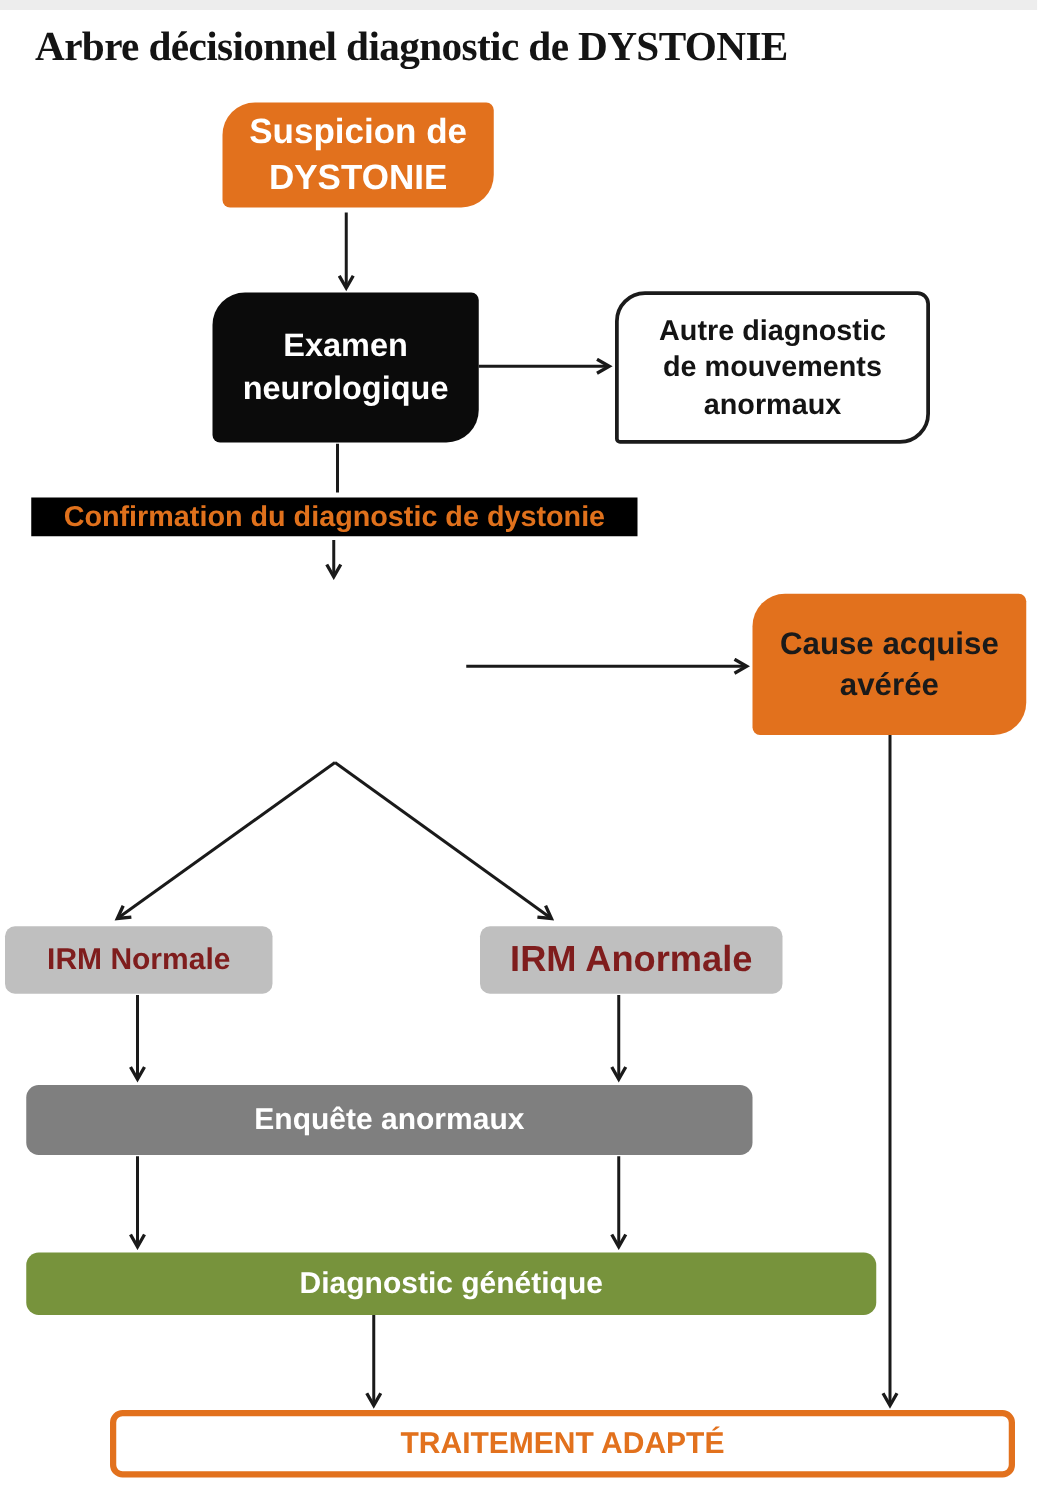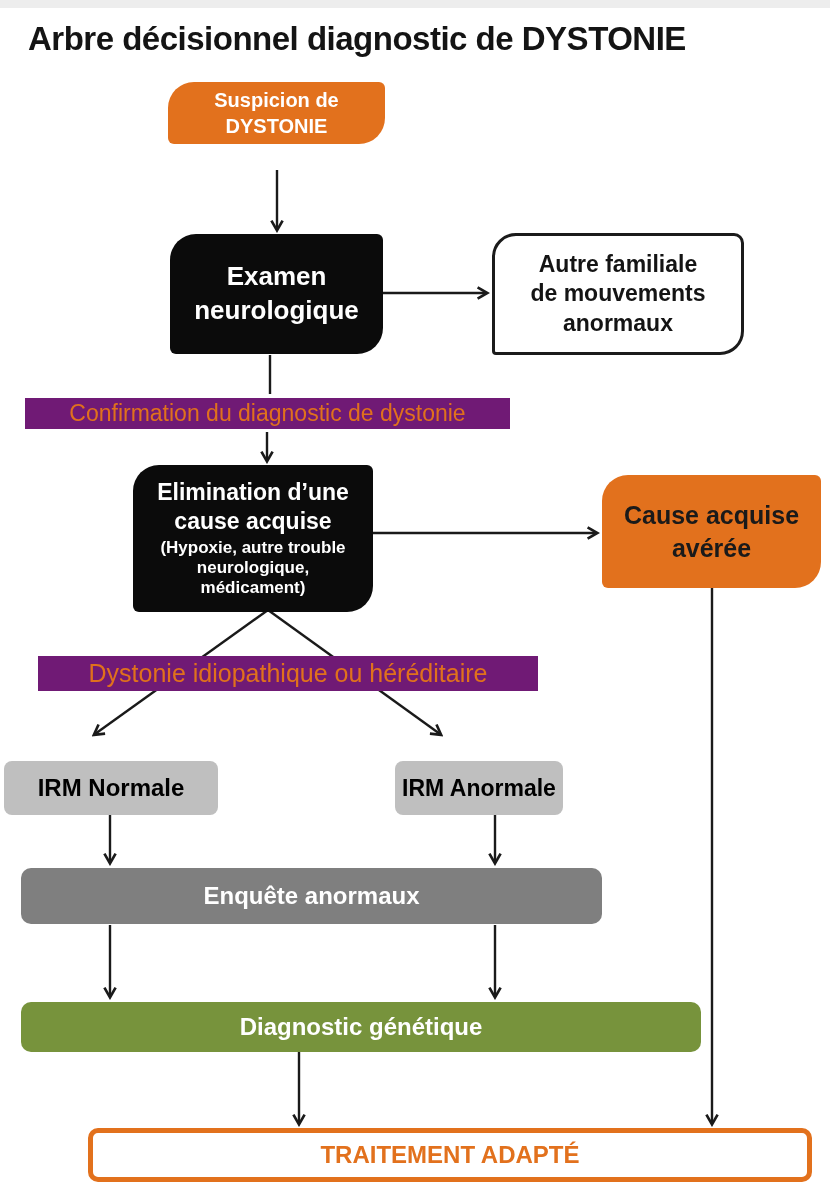--- a/index.html
+++ b/index.html
@@ -14,62 +14,62 @@
   }
 
   .topstrip {
     position: absolute; left: 0; top: 0; width: 830px; height: 8px;
     background: #ededed;
   }
 
   .title {
     position: absolute; left: 28px; top: 20px; width: 780px;
     font-size: 33px; font-weight: bold; color: #141414;
-    letter-spacing: -0.5px; white-space: nowrap;
+    letter-spacing: -0.5px; white-space: nowrap; font-family: Liberation Serif, serif;
   }
 
   .node {
     position: absolute;
     display: flex; align-items: center; justify-content: center;
     text-align: center; font-weight: bold;
     box-sizing: border-box;
   }
   .ml { white-space: pre-line; }
 
   
   .diag { border-radius: 26px 6px 26px 6px; }
 
   .box-orange   { background: var(--orange, #E2711D); color: #ffffff; }
   .box-black    { background: var(--black-box, #0B0B0B); color: #ffffff; }
   .box-white    { background: #ffffff; border: 3px solid #1b1b1b; color: #141414; }
   .box-orange-dark-text { background: var(--orange, #E2711D); color: #1a1a1a; }
-  .box-lgray    { background: var(--light-gray, #BFBFBF); color: #000000; border-radius: 8px; margin-top: 20px; }
+  .box-lgray    { background: var(--light-gray, #BFBFBF); color: #7f1d1d; border-radius: 8px; }
   .box-dgray    { background: var(--dark-gray, #7F7F7F); color: #ffffff; border-radius: 10px; }
   .box-green    { background: var(--green, #77933C); color: #ffffff; border-radius: 10px; }
   .box-outline-orange {
     background: #ffffff; border: 5px solid var(--orange, #E2711D);
     color: var(--orange, #E2711D); border-radius: 10px;
   }
 
-  .suspicion   { left: 168px; top: 82px;  width: 217px; height: 62px;  font-size: 20px; line-height: 1.32; }
+  .suspicion   { left: 178px; top: 82px;  width: 217px; height: 84px;  font-size: 28px; line-height: 1.32; }
   .examen      { left: 170px; top: 234px; width: 213px; height: 120px; font-size: 26px; line-height: 1.3; }
   .autre       { left: 492px; top: 233px; width: 252px; height: 122px; font-size: 23px; line-height: 1.28; border-radius: 24px 10px 24px 4px; }
   .elimination { left: 133px; top: 465px; width: 240px; height: 147px; flex-direction: column; padding: 8px 4px; }
   .elim-main   { font-size: 23px; line-height: 1.25; }
   .elim-sub    { font-size: 17px; line-height: 1.2; margin-top: 2px; }
   .cause       { left: 602px; top: 475px; width: 219px; height: 113px; font-size: 25px; line-height: 1.3; }
   .irmn        { left: 4px;   top: 741px; width: 214px; height: 54px;  font-size: 24px; }
-  .irma        { left: 395px; top: 741px; width: 168px; height: 54px;  font-size: 23px; }
+  .irma        { left: 384px; top: 741px; width: 242px; height: 54px;  font-size: 29px; }
   .enquete     { left: 21px;  top: 868px; width: 581px; height: 56px;  font-size: 24px; }
   .genetique   { left: 21px;  top: 1002px; width: 680px; height: 50px; font-size: 24px; }
   .traitement  { left: 88px;  top: 1128px; width: 724px; height: 54px; font-size: 24px; letter-spacing: 0px; }
 
   .flowlabel {
-    position: absolute; font-weight: normal; color: var(--orange-text, #E0711C);
-    text-align: center; white-space: nowrap; background: #701a75;
+    position: absolute; font-weight: bold; color: var(--orange-text, #E0711C);
+    text-align: center; white-space: nowrap; background: #000000;
   }
   .conf-label { left: 25px; top: 398px; width: 485px; font-size: 23px; padding: 2px 0; }
   .dyst-label { left: 38px; top: 656px; width: 500px; font-size: 25px; padding: 3px 0; }
 
   svg.connectors {
     position: absolute; left: 0; top: 0; width: 830px; height: 1189px;
     pointer-events: none;
   }
   svg.connectors line { stroke: var(--arrow, #1A1A1A); stroke-width: 2.4px; }
 </style>
@@ -102,38 +102,30 @@
     <line x1="495" y1="925" x2="495" y2="996" marker-end="url(#ah)"></line>
     <line x1="299" y1="1052" x2="299" y2="1123" marker-end="url(#ah)"></line>
   </svg>
 
   <div class="node diag box-orange suspicion ml">Suspicion de
 DYSTONIE</div>
 
   <div class="node diag box-black examen ml">Examen
 neurologique</div>
 
-  <div class="node box-white autre ml">Autre familiale
+  <div class="node box-white autre ml">Autre diagnostic
 de mouvements
 anormaux</div>
 
   <div class="flowlabel conf-label">Confirmation du diagnostic de dystonie</div>
 
-  <div class="node diag box-black elimination">
-    <div class="elim-main ml">Elimination d’une
-cause acquise</div>
-    <div class="elim-sub ml">(Hypoxie, autre trouble
-neurologique,
-médicament)</div>
-  </div>
 
   <div class="node diag box-orange-dark-text cause ml">Cause acquise
 avérée</div>
 
-  <div class="flowlabel dyst-label">Dystonie idiopathique ou héréditaire</div>
 
   <div class="node box-lgray irmn">IRM Normale</div>
 
   <div class="node box-lgray irma">IRM Anormale</div>
 
   <div class="node box-dgray enquete">Enquête anormaux</div>
 
   <div class="node box-green genetique">Diagnostic génétique</div>
 
   <div class="node box-outline-orange traitement">TRAITEMENT ADAPTÉ</div>

